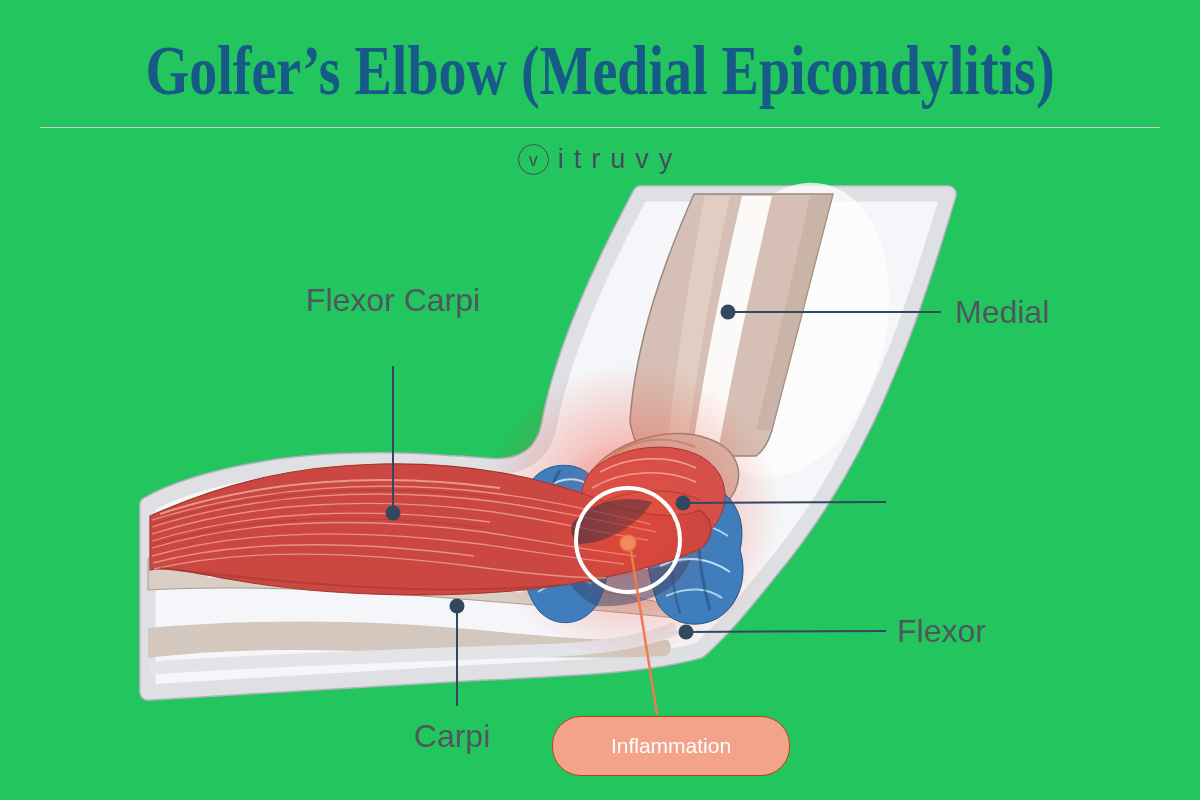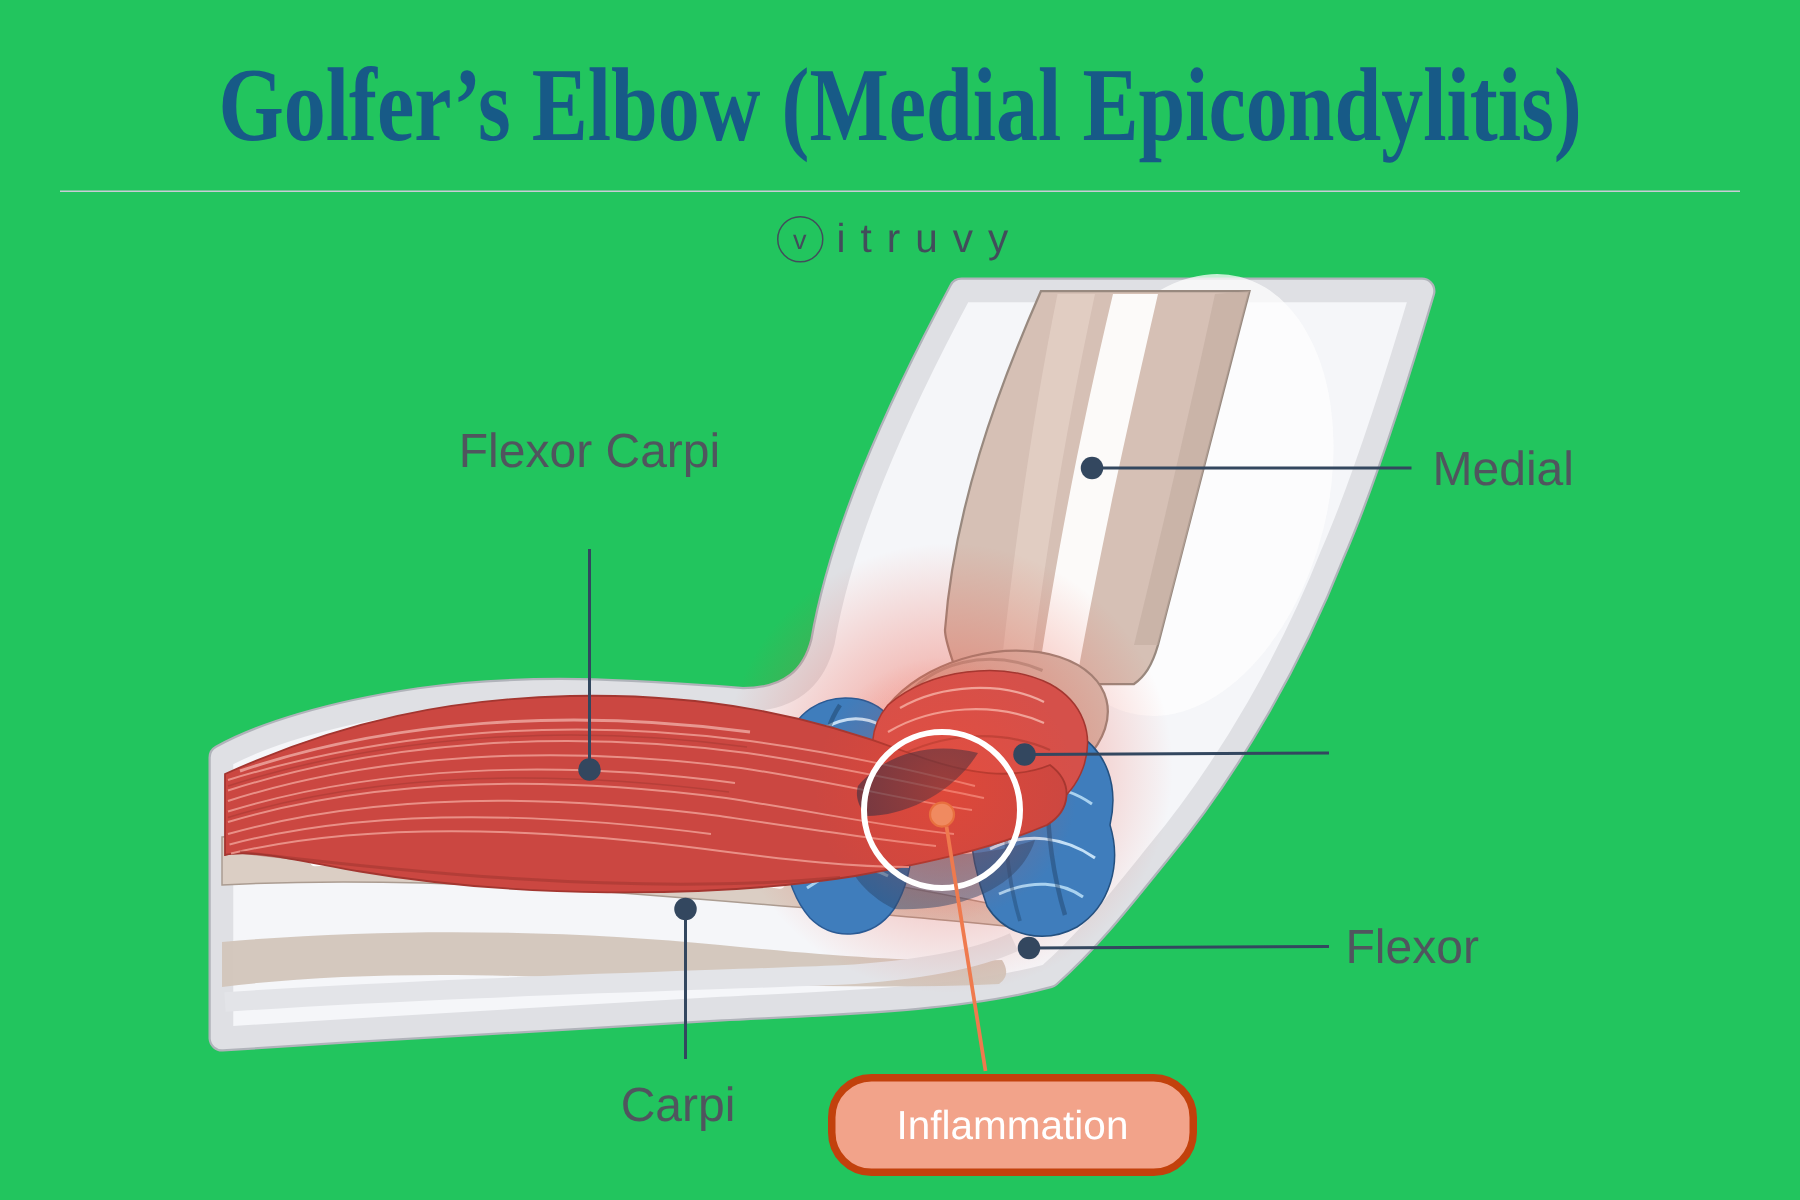--- a/index.html
+++ b/index.html
@@ -25,22 +25,22 @@
 
   .lbl{position:absolute;color:#50555e;font-size:32px;line-height:34px;white-space:nowrap;}
   .lbl-center{transform:translateX(-50%);text-align:center;}
   .lbl-flexor{left:393px;top:283px;}
   .lbl-humerus{left:955px;top:295px;}
   .lbl-medial{left:966px;top:484px;}
   .lbl-elbow{left:897px;top:614px;}
   .lbl-ulna{left:452px;top:719px;}
 
   .badge{position:absolute;left:552px;top:716px;width:236px;height:58px;
-         background:#f2a38a;border:5px solid #c2410c;border-radius:29px;
-         color:#ffffff;font-size:27px;font-weight:500;
+         background:#f2a38a;border:1px solid #c2410c;border-radius:29px;
+         color:#ffffff;font-size:21px;font-weight:500;
          display:flex;align-items:center;justify-content:center;}
 </style>
 </head>
 <body>
 
 <div class="stage">
 
   <div class="title-wrap">
     <span class="title">Golfer’s Elbow (Medial Epicondylitis)</span>
   </div>

